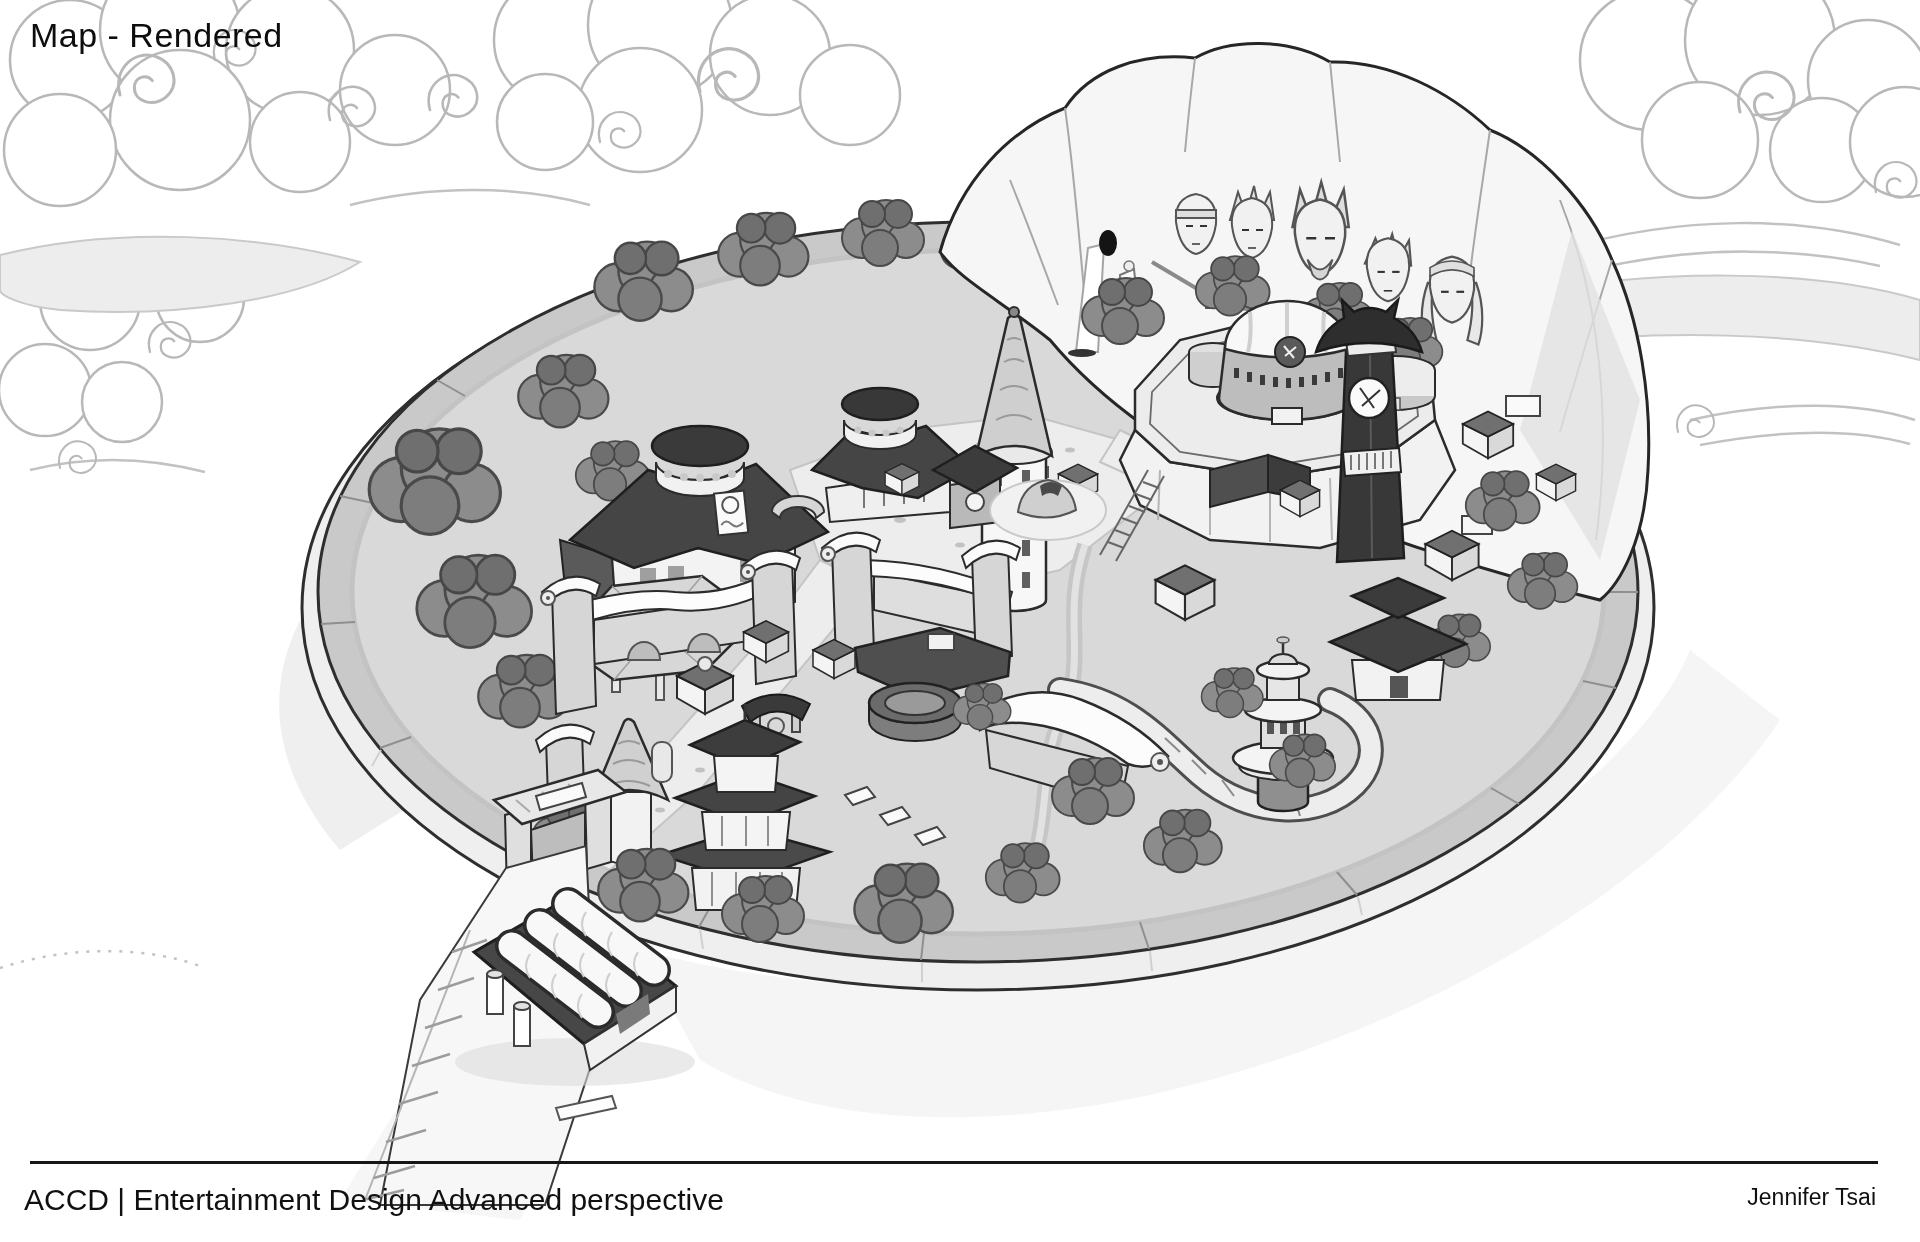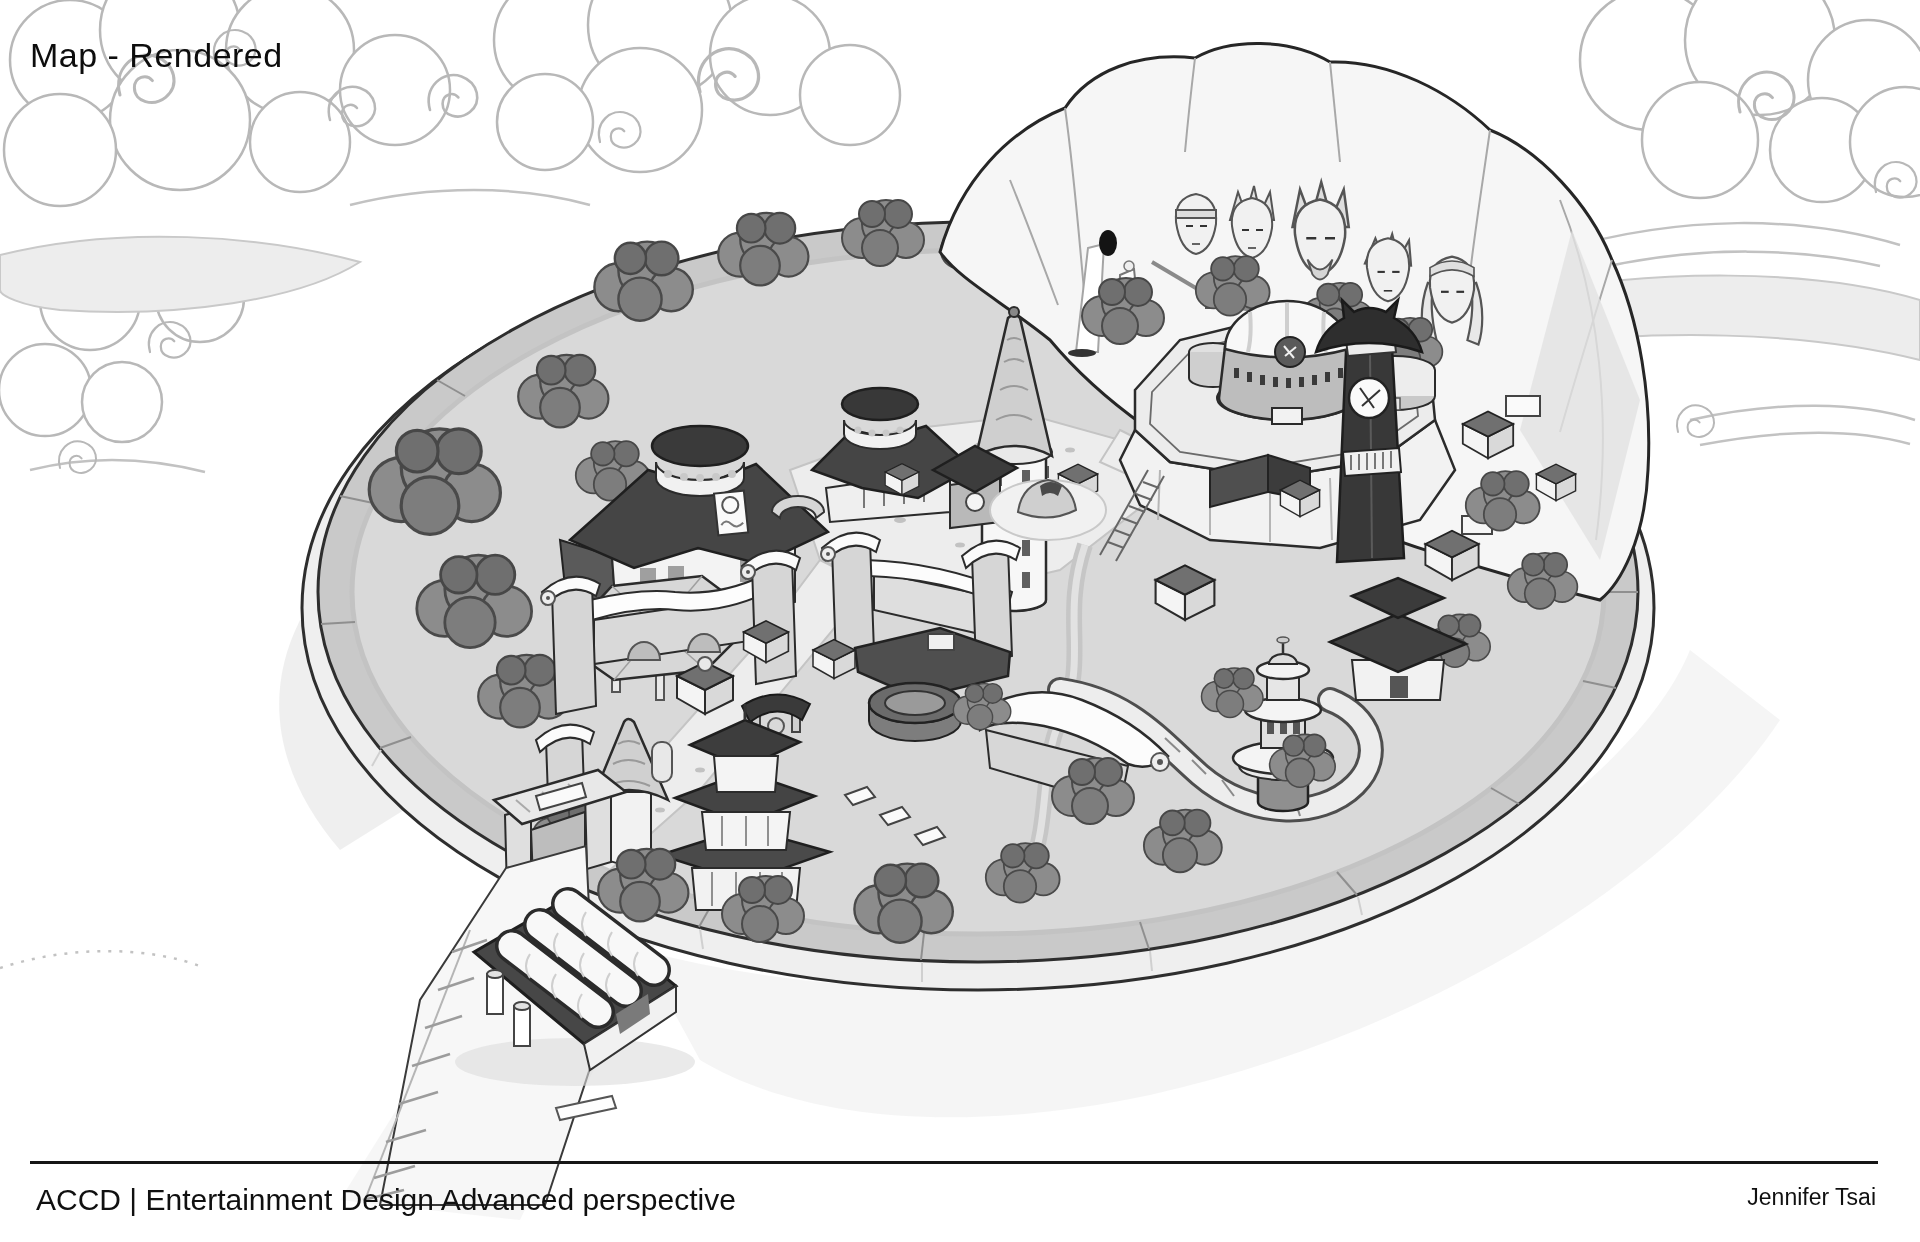--- a/index.html
+++ b/index.html
@@ -1,21 +1,21 @@
 <!DOCTYPE html>
 <html><head>
 <meta charset="utf-8">
 <style>
   html,body{margin:0;padding:0;background:#ffffff;}
   .stage{position:relative;width:1920px;height:1242px;background:#ffffff;overflow:hidden;
          font-family:"Liberation Sans", sans-serif;color:#111;}
   .stage svg{position:absolute;left:0;top:0;}
-  .page-title{position:absolute;left:30px;top:16px;font-size:34px;letter-spacing:.5px;color:#0d0d0d;margin-top:20px;}
+  .page-title{position:absolute;left:30px;top:16px;font-size:34px;letter-spacing:.5px;color:#0d0d0d;}
   .footer-line{position:absolute;left:30px;top:1161px;width:1848px;height:3px;background:#161616;}
-  .footer-course{position:absolute;left:36px;top:1183px;font-size:30px;color:#101010;}
+  .footer-course{position:absolute;left:24px;top:1183px;font-size:30px;color:#101010;}
   .footer-artist{position:absolute;right:44px;top:1184px;font-size:23px;color:#101010;}
 </style>
 </head>
 <body>
 
 <div class="stage">
 
 <svg width="1920" height="1242" viewBox="0 0 1920 1242" role="img">
   <defs>
     <path id="curl" d="M0,0 C-6,-22 12,-38 30,-32 C46,-26 50,-8 38,2 C28,10 12,6 12,-6 C12,-15 22,-18 27,-12" fill="none" stroke="#b8b8b8" stroke-width="2.5" stroke-linecap="round"></path>

